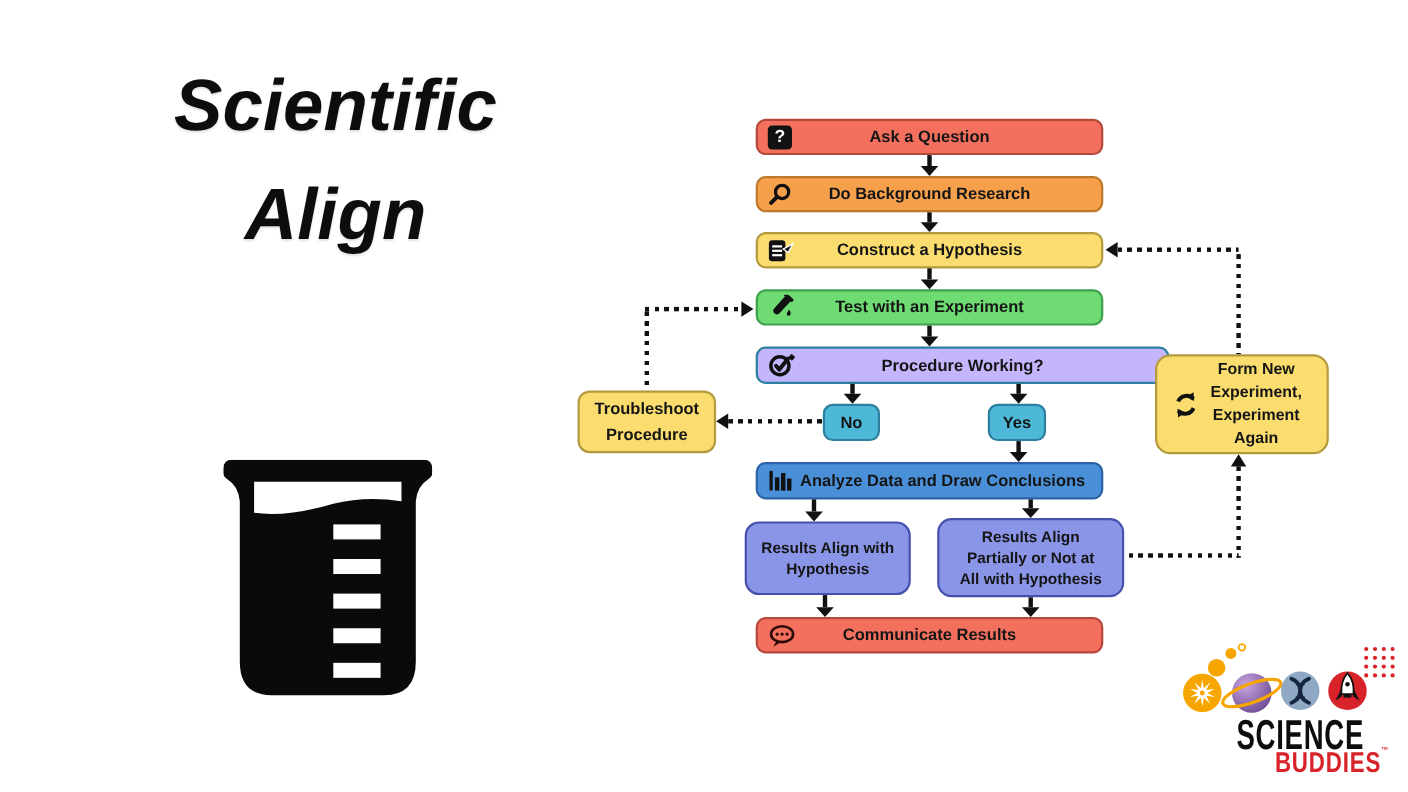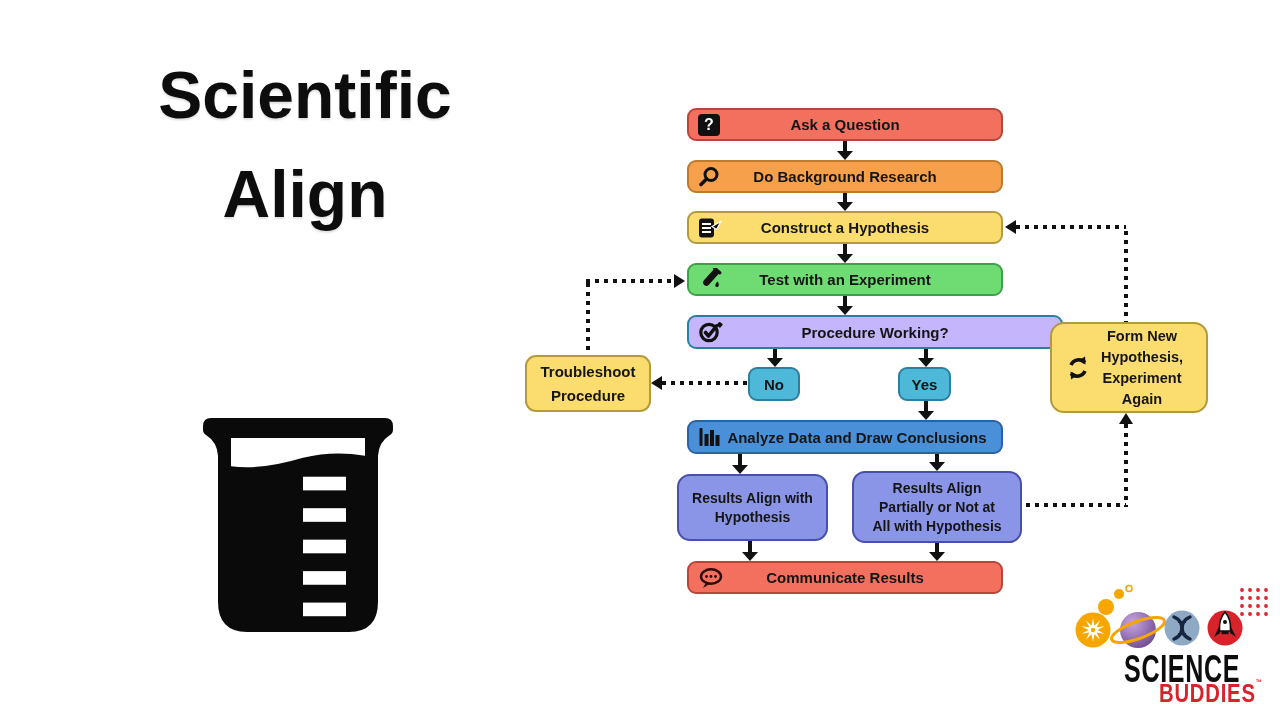--- a/index.html
+++ b/index.html
@@ -3,21 +3,21 @@
 <meta charset="utf-8">
 <style>
   html,body{margin:0;padding:0;background:#fff;}
   .canvas{position:relative;width:1280px;height:720px;background:#ffffff;overflow:hidden;
           font-family:"Liberation Sans",sans-serif;color:#111;}
 
   
   .title{position:absolute;left:100px;top:46px;width:410px;text-align:center;
          font-weight:700;color:#0d0d0d;line-height:99px;font-size:66px;
          text-shadow:0 2px 2px rgba(0,0,0,0.12);}
-  .title span{display:block;}
+  .title span{display:block;font-style:italic;}
 
   
   .node{position:absolute;box-sizing:border-box;border:2px solid #555;border-radius:9px;
         display:flex;align-items:center;justify-content:center;text-align:center;
         font-weight:700;color:#151515;}
   .node .nlabel{position:relative;z-index:2;}
   .node .nicon{position:absolute;left:9px;top:50%;transform:translateY(-50%);line-height:0;}
   .main{font-size:15px;}
   .small{font-size:15px;}
   .purple{font-size:14px;line-height:19px;border-radius:13px;}
@@ -184,21 +184,21 @@
     <span class="nicon">
       <svg width="28" height="28" viewBox="0 0 28 28">
         <path d="M7,11 A8.5,8.5 0 0 1 21,8.5" fill="none" stroke="#111" stroke-width="3.6"></path>
         <path d="M21,17 A8.5,8.5 0 0 1 7,19.5" fill="none" stroke="#111" stroke-width="3.6"></path>
         <path d="M21,2.5 L21.5,10.5 L14.5,7 Z" fill="#111"></path>
         <path d="M7,25.5 L6.5,17.5 L13.5,21 Z" fill="#111"></path>
       </svg>
     </span>
     <span class="nlabel" style="padding-left:26px">
       <span>Form New</span>
-      <span>Hypothesis,</span>
+      <span>Experiment,</span>
       <span>Experiment</span>
       <span>Again</span>
     </span>
   </div>
 
   <div class="arrow" style="left:837px;top:141px;height:19px">
       <div class="shaft"></div>
       <div class="head"></div>
     </div>
   <div class="arrow" style="left:837px;top:193px;height:18px">

